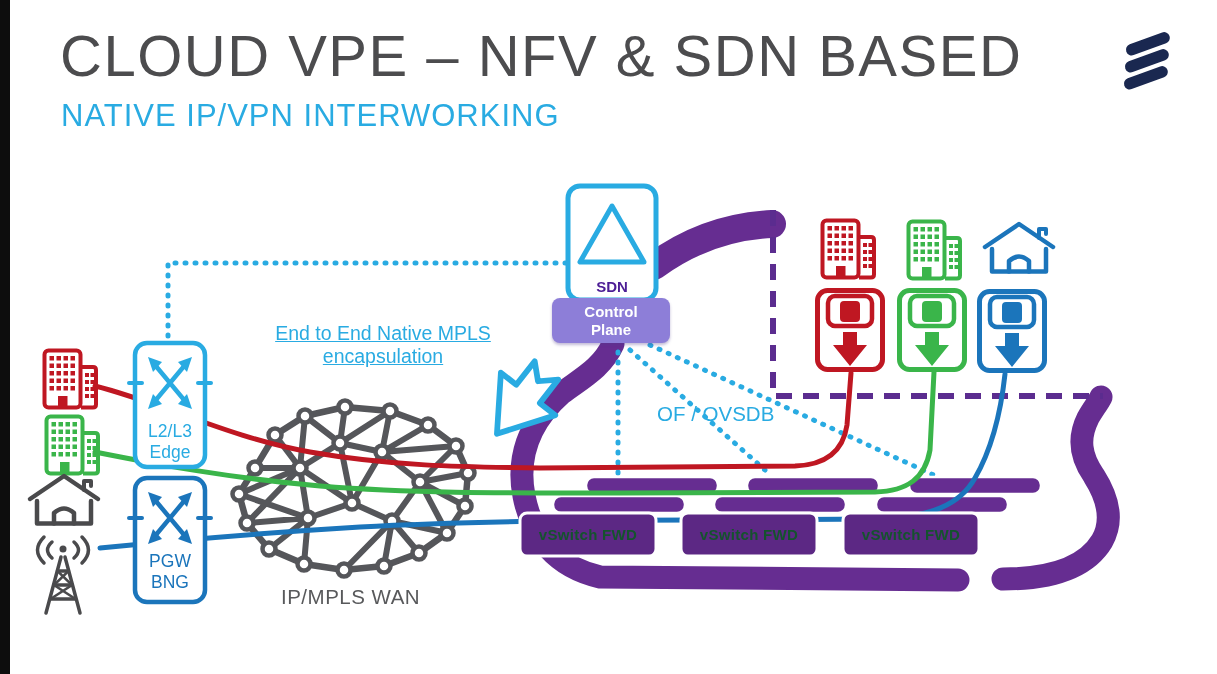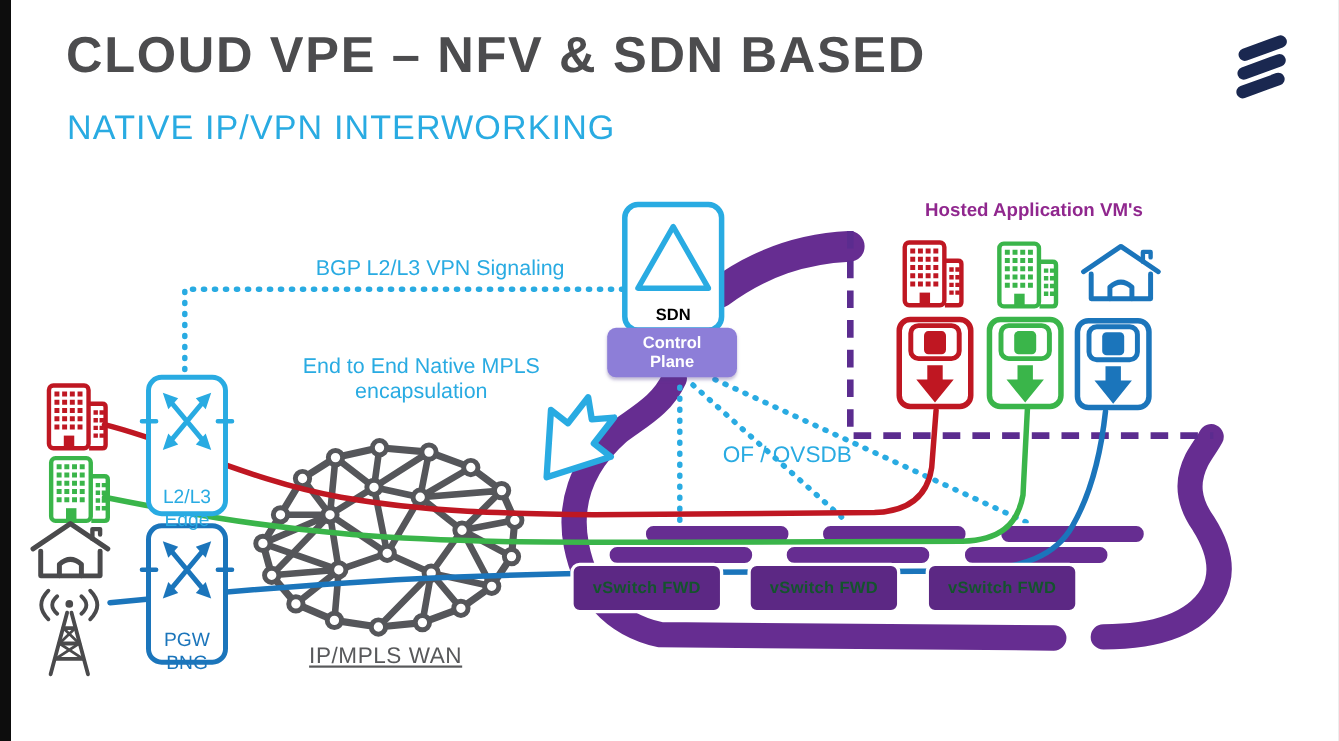--- a/index.html
+++ b/index.html
@@ -1,32 +1,32 @@
 <!DOCTYPE html>
 <html><head>
 <meta charset="utf-8">
 <style>
   html,body{margin:0;padding:0;background:#d8d8d8;}
   .slide{position:relative;width:1217px;height:674px;background:#ffffff;overflow:hidden;
          font-family:"Liberation Sans",sans-serif;}
   .left-strip{position:absolute;left:0;top:0;width:10px;height:674px;background:#0d0d0d;}
   .label{position:absolute;white-space:nowrap;}
-  .title{left:60px;top:22px;font-size:46px;color:#4c4c4e;letter-spacing:1.5px;font-weight:700;}
+  .title{left:60px;top:22px;font-size:58px;color:#4c4c4e;letter-spacing:1.5px;font-weight:400;}
   .subtitle{left:61px;top:78px;font-size:31px;color:#29abe2;letter-spacing:1px;font-weight:400;margin-top:20px;}
   .cyan-note{color:#29abe2;font-size:19.5px;}
   .bgp{left:287px;top:233px;}
-  .mpls{left:252px;top:322px;width:262px;text-align:center;white-space:normal;line-height:23px;}
+  .mpls{left:252px;top:322px;width:262px;text-align:center;white-space:normal;line-height:23px;text-decoration:underline;}
   .hosted{left:841px;top:181px;font-size:17px;color:#90278e;font-weight:700;}
   .ofovsdb{left:657px;top:402px;font-size:20.5px;}
-  .wan{left:281px;top:585px;font-size:20.5px;color:#58595b;letter-spacing:0.5px;text-decoration:underline;}
-  .sdn-cap{left:577px;top:278px;width:70px;text-align:center;font-size:15px;font-weight:700;color:#000000;}
+  .wan{left:281px;top:585px;font-size:20.5px;color:#58595b;letter-spacing:0.5px;}
+  .sdn-cap{left:577px;top:278px;width:70px;text-align:center;font-size:15px;font-weight:700;color:#4c1d95;}
   .cp-box{position:absolute;left:552px;top:298px;width:118px;height:45px;background:#8d7ed8;
           border-radius:8px;display:flex;flex-direction:column;align-items:center;justify-content:center;
           color:#ffffff;font-weight:700;font-size:15px;line-height:18px;box-shadow:0 2px 3px rgba(80,60,140,.35);}
-  .node-cap{position:absolute;width:70px;text-align:center;font-size:17.5px;line-height:21px;white-space:normal;margin-top:20px;}
+  .node-cap{position:absolute;width:70px;text-align:center;font-size:17.5px;line-height:21px;white-space:normal;}
   .l2l3{left:135px;top:421px;color:#29abe2;}
   .pgw{left:135px;top:551px;color:#1b75bb;}
   .vsw{position:absolute;top:513px;width:136px;height:43px;display:flex;align-items:center;justify-content:center;
        color:#14532d;font-weight:700;font-size:15px;letter-spacing:0.3px;}
   .vsw1{left:520px;} .vsw2{left:681px;} .vsw3{left:843px;}
   .footer{position:absolute;left:97px;top:655px;font-size:11.5px;color:#8e9093;}
   .footer .sep{margin:0 7px;color:#a8aaac;}
   svg.overlay{position:absolute;left:0;top:0;}
 </style>
 </head>
@@ -205,26 +205,24 @@
       </g>
     <g color="#1b75bb" transform="translate(977,289)">
         <use href="#vm-download-icon"></use>
       </g>
 
     <g transform="translate(521,403) rotate(38) scale(1.15)">
       <path d="M-13 -36 L0 -24 L13 -36 L13 -10 L30 -10 L0 34 L-30 -10 L-13 -10 Z" fill="#ffffff" stroke="#29abe2" stroke-width="5" stroke-linejoin="round"></path>
     </g>
   </svg>
 
-  <div class="label cyan-note bgp">BGP L2/L3 VPN Signaling</div>
   <div class="label cyan-note mpls">
     <div>End to End Native MPLS</div>
     <div>encapsulation</div>
   </div>
-  <div class="label hosted">Hosted Application VM's</div>
   <div class="label cyan-note ofovsdb">OF / OVSDB</div>
   <div class="label wan">IP/MPLS WAN</div>
   <div class="label sdn-cap">SDN</div>
 
   <div class="cp-box">
     <div>Control</div>
     <div>Plane</div>
   </div>
 
   <div class="label node-cap l2l3">

